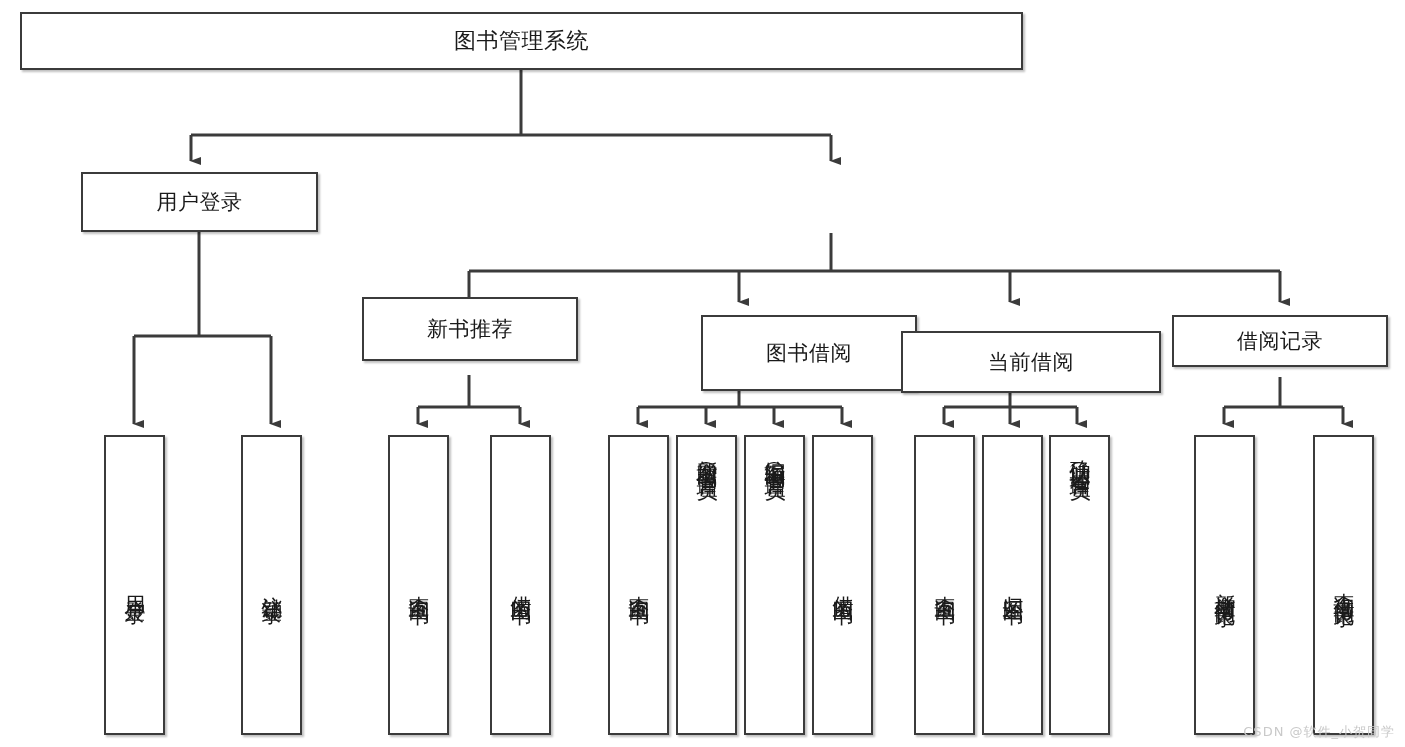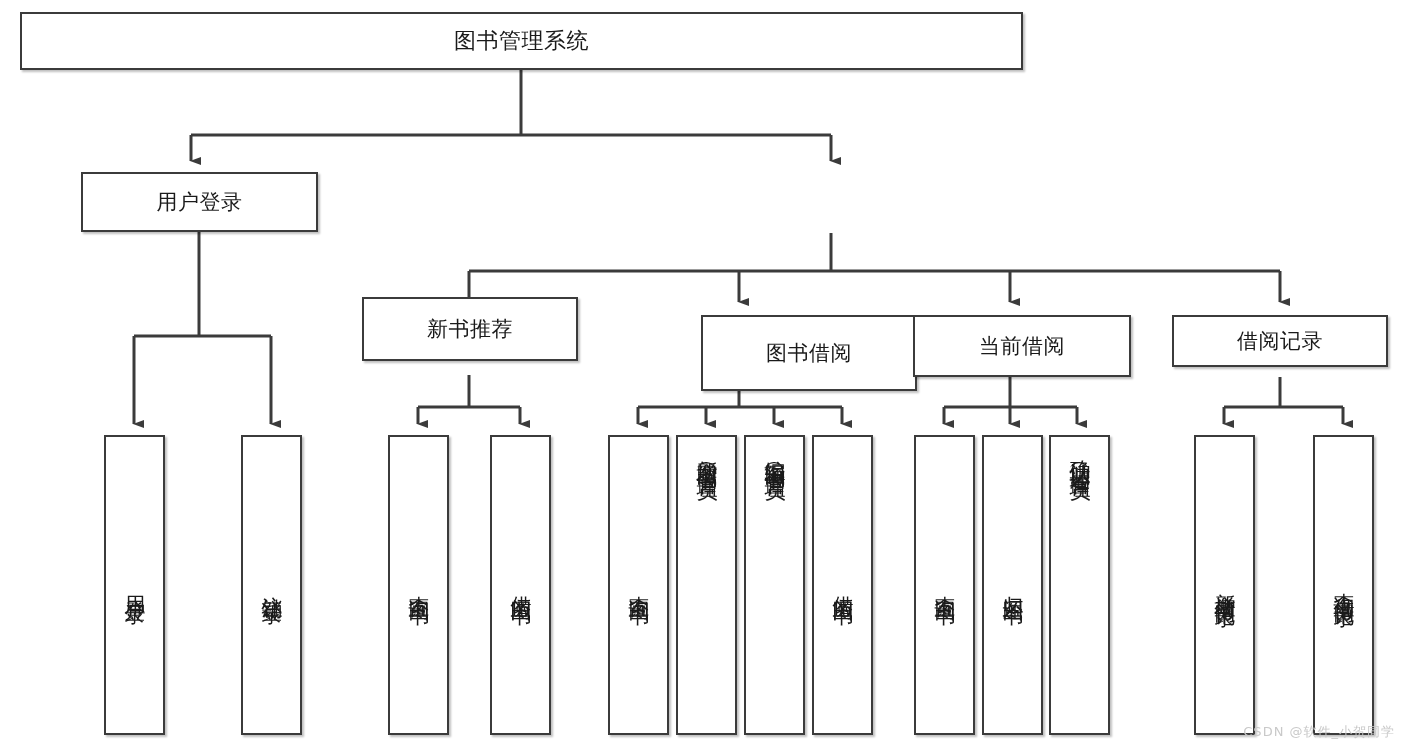--- a/index.html
+++ b/index.html
@@ -143,21 +143,21 @@
   <div class="node h" style="left:81px; top:172px; width:237px; height:60px;">
     <span class="lbl">用户登录</span>
   </div>
 
   <div class="node h" style="left:362px; top:297px; width:216px; height:64px;">
     <span class="lbl">新书推荐</span>
   </div>
   <div class="node h" style="left:668px; top:315px; width:216px; height:76px;margin-left:33px;">
     <span class="lbl">图书借阅</span>
   </div>
-  <div class="node h" style="left:901px; top:315px; width:218px; height:62px;margin-left:12px;">
+  <div class="node h" style="left:901px; top:331px; width:260px; height:62px;">
     <span class="lbl">当前借阅</span>
   </div>
   <div class="node h" style="left:1172px; top:315px; width:216px; height:52px;">
     <span class="lbl">借阅记录</span>
   </div>
 
   <div class="node v mid" style="left:104px; top:435px; width:61px; height:300px;">
     <span class="lbl">用户登录</span>
   </div>
   <div class="node v mid" style="left:241px; top:435px; width:61px; height:300px;">

